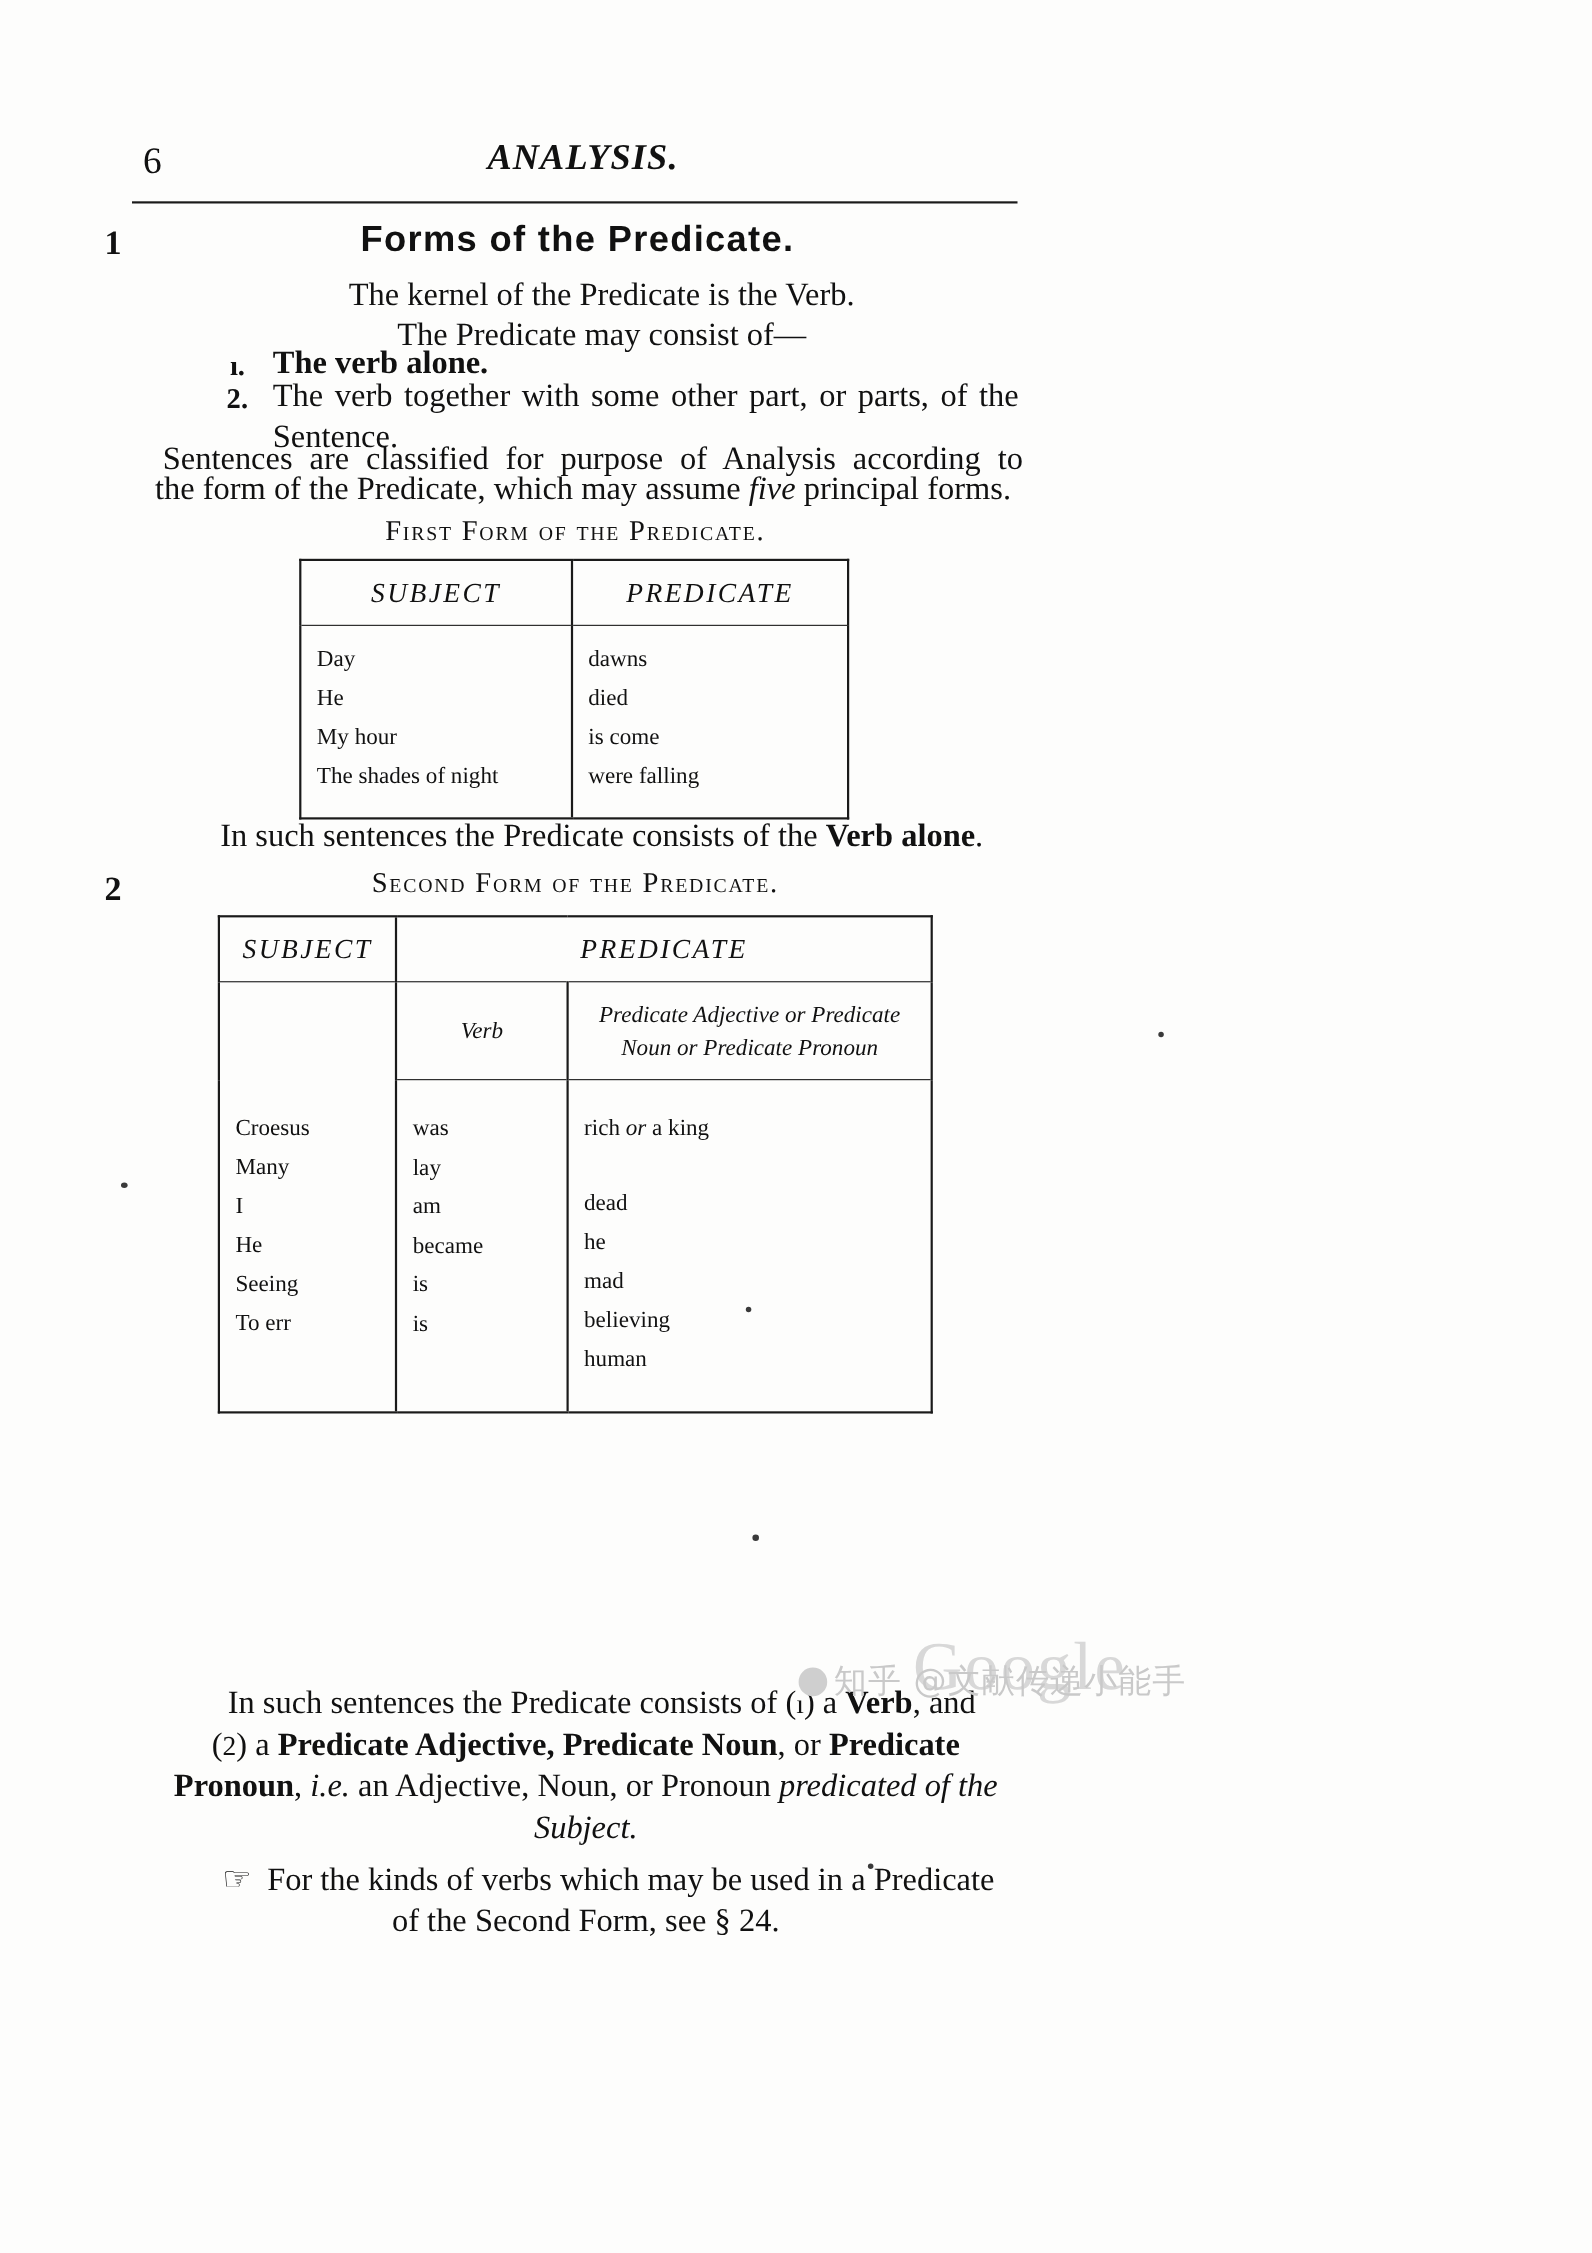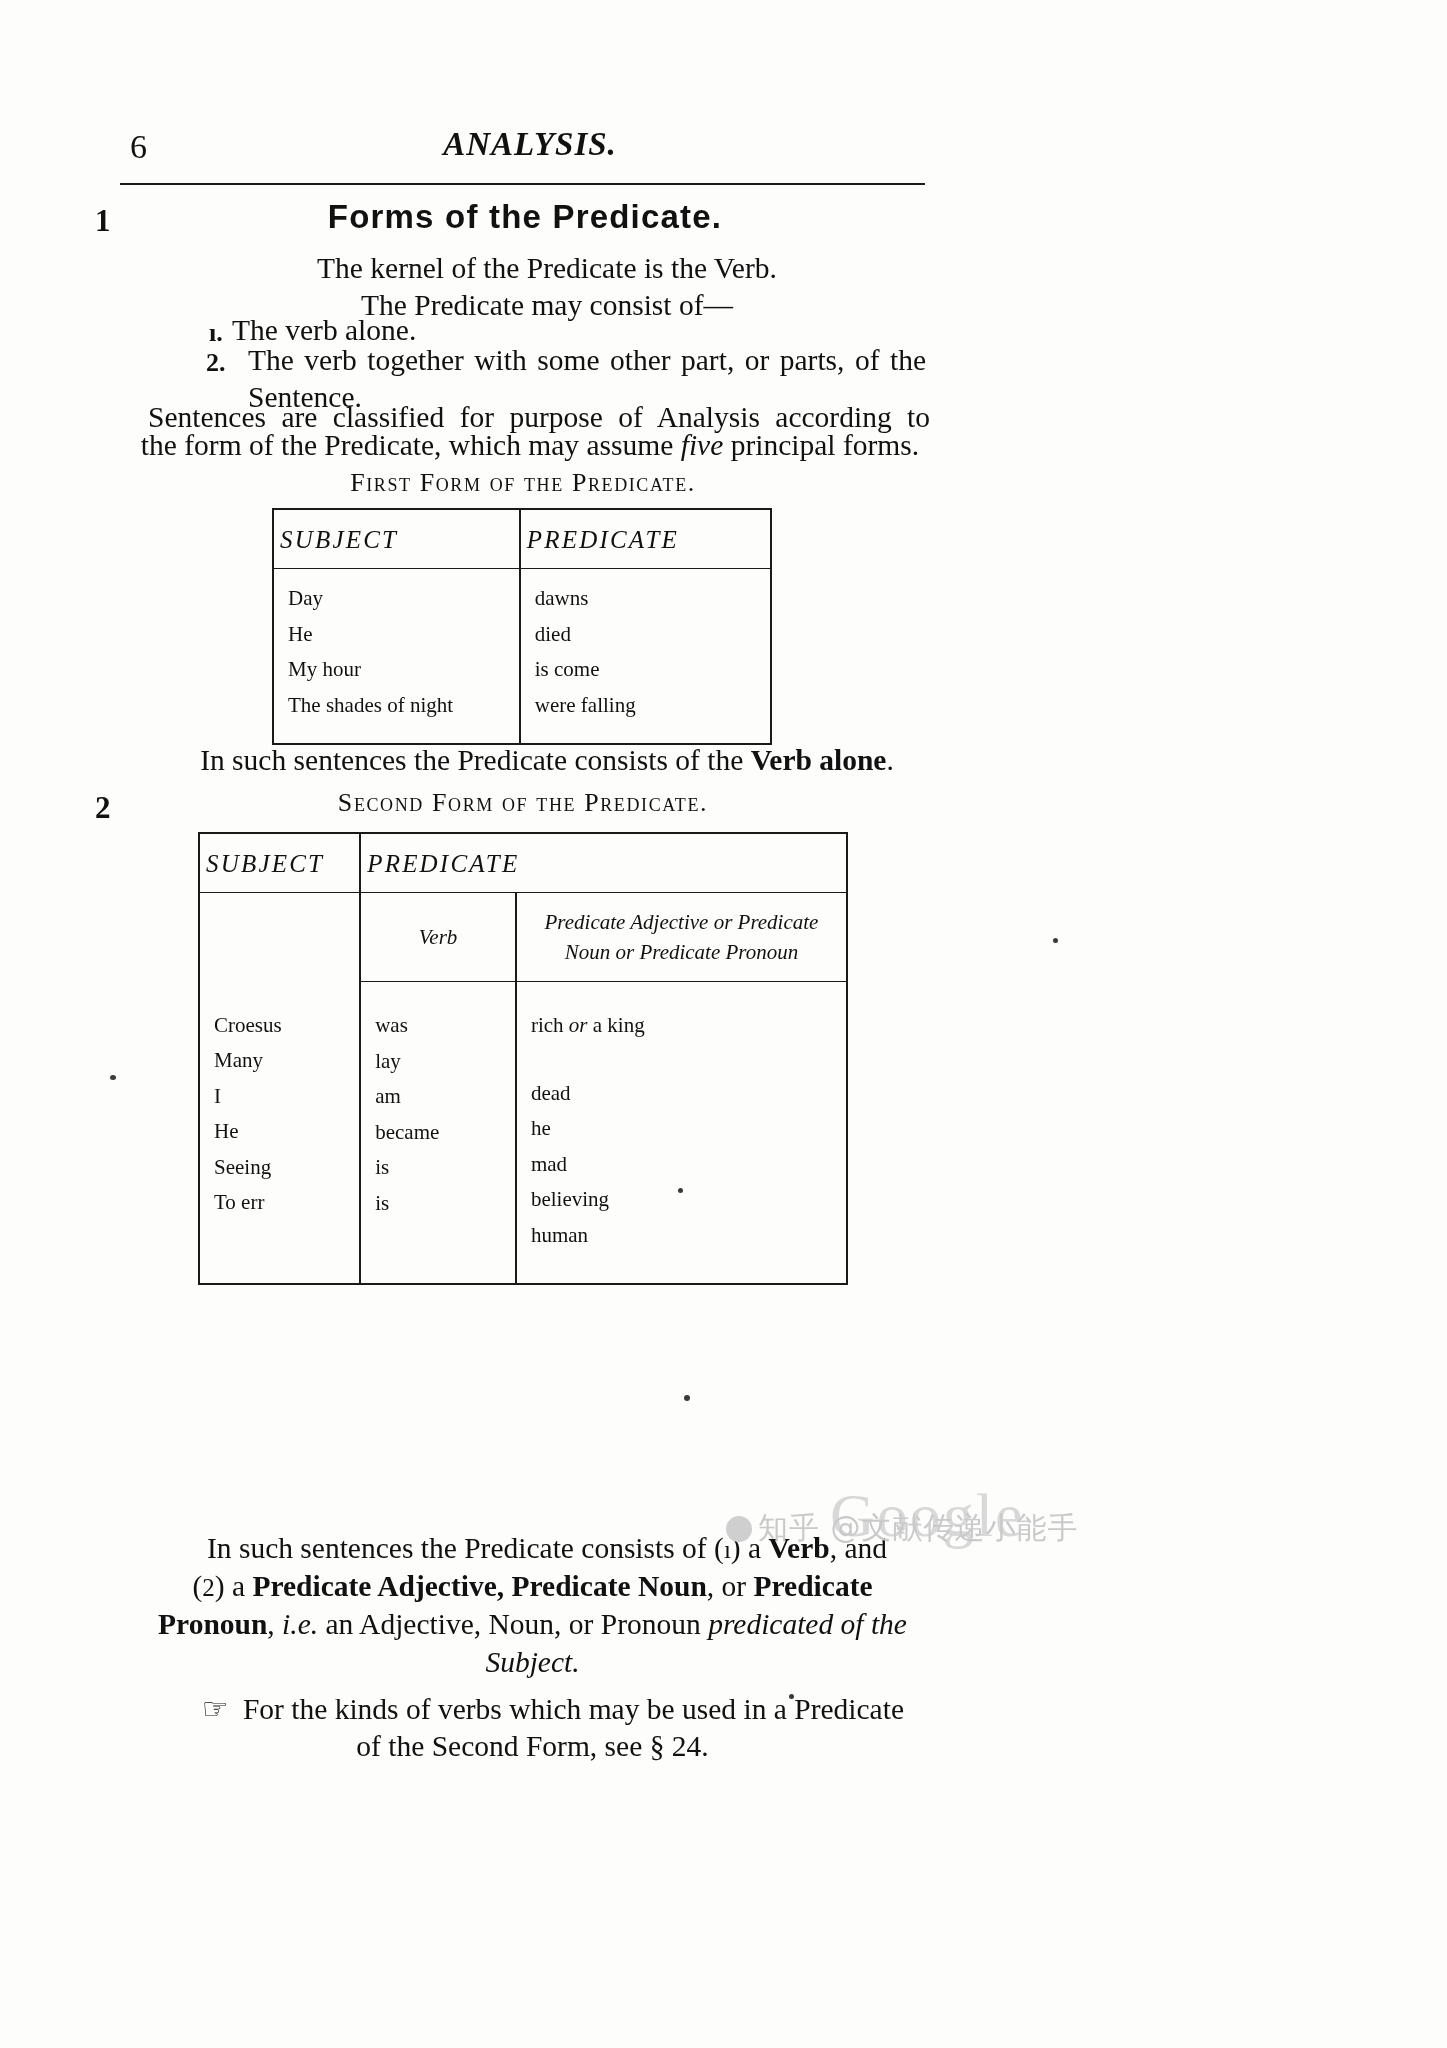--- a/index.html
+++ b/index.html
@@ -87,20 +87,21 @@
   
   .tbl {
     position:absolute;
     border-collapse:collapse;
     font-family:"Liberation Serif", serif;
   }
   .tbl .hdr {
     font-style:italic;
     font-size:25px;
     letter-spacing:2.2px;
+    text-align:center;
     padding:16px 6px 14px 6px;
   }
   .tbl .subhdr {
     font-style:italic;
     font-size:21px;
     text-align:center;
     padding:14px 8px;
     line-height:30px;
   }
   .tbl .cell {
@@ -164,21 +165,21 @@
 
   <div class="marginal" style="left:95px; top:203px;">1</div>
   <div class="marginal" style="left:95px; top:790px;">2</div>
 
   <div class="main-heading">Forms of the Predicate.</div>
 
   <div class="p nojust" style="left:152px; top:250px; width:790px;">The kernel of the Predicate is the Verb.</div>
   <div class="p nojust" style="left:152px; top:287px; width:790px;">The Predicate may consist of—</div>
 
   <div class="list-num" style="left:209px; top:318px;">ı.</div>
-  <div class="list-item nojust" style="left:232px; top:312px; width:690px;">The verb alone.</div>
+  <div class="list-item nojust" style="left:248px; top:312px; width:690px;font-weight:bold;">The verb alone.</div>
 
   <div class="list-num" style="left:206px; top:348px;">2.</div>
   <div class="list-item" style="left:248px; top:342px; width:678px;">The verb together with some other part, or parts, of the Sentence.</div>
 
   <div class="p" style="left:148px; top:399px; width:782px; text-align:justify; text-align-last:justify;">Sentences are classified for purpose of Analysis according to</div>
   <div class="p nojust" style="left:125px; top:427px; width:810px;"><span>the form of the Predicate, which may assume </span><span class="it">five</span><span> principal forms.</span></div>
 
   <div class="smallcaps-head" style="left:118px; top:468px;">First Form of the Predicate.</div>
 
   <table class="tbl" style="left:272px; top:508px; width:500px;">

